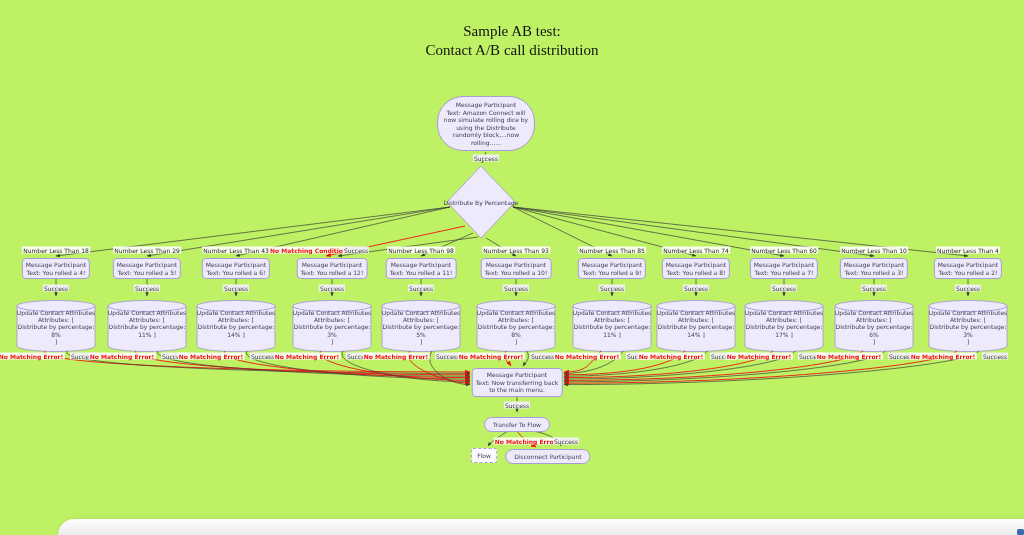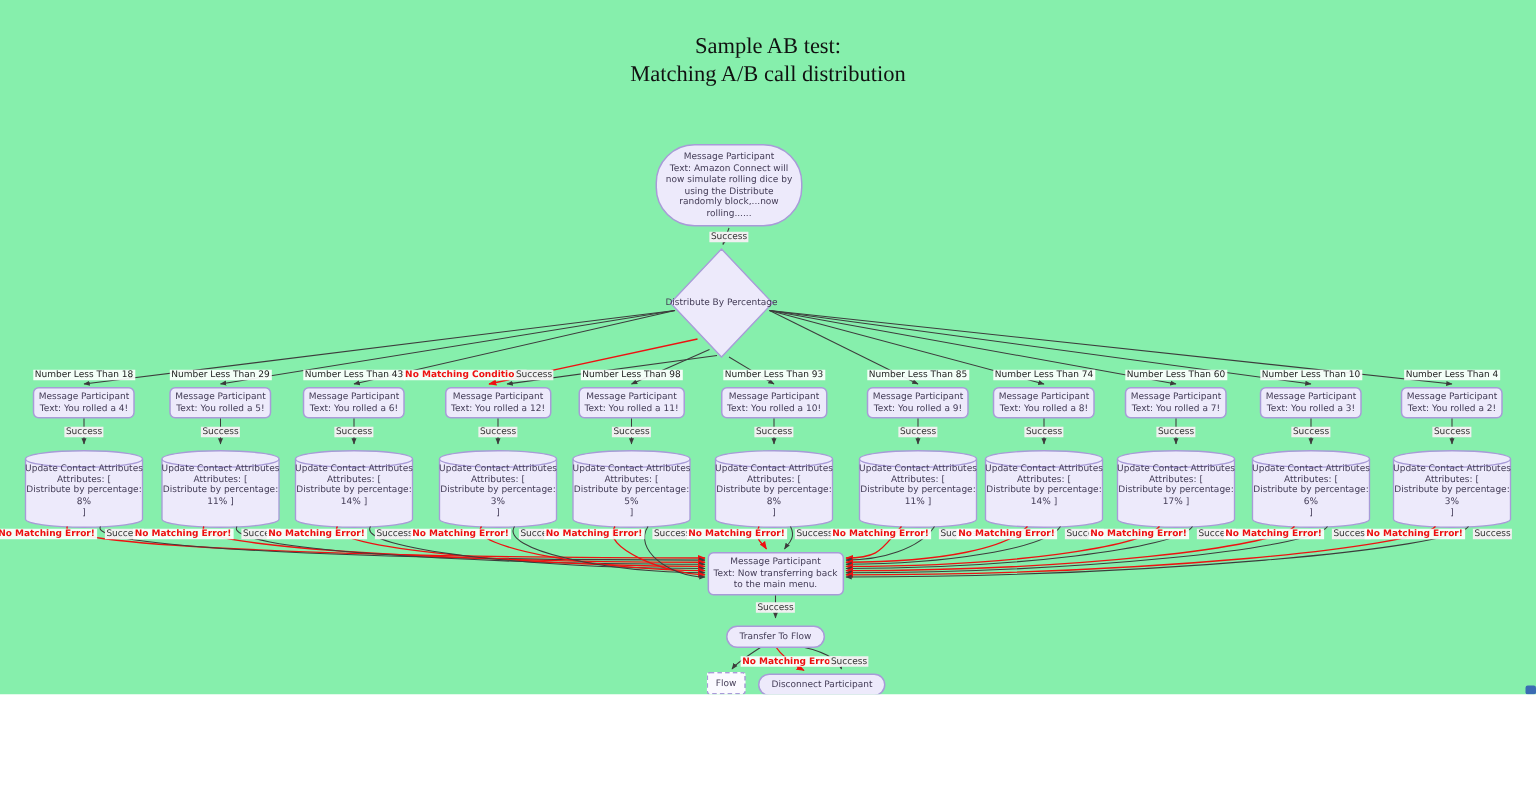--- a/index.html
+++ b/index.html
@@ -1,20 +1,20 @@
 <!DOCTYPE html>
 <html style="--node-fill: #edeafb; --node-border: #a89bd8; --edge: #3c3c3c; --error: #ee1111; --node-text: #433c56; --label-bg: #f0f0f0;"><head>
 <meta charset="utf-8">
 <style>
   :root{
     --node-fill:#edeafb; --node-border:#a89bd8; --edge:#3c3c3c; --error:#ee1111;
     --node-text:#433c56; --label-text:#1c1c1c; --label-bg:#f0f0f0;
   }
   html,body{margin:0;padding:0;background:#fff;}
-  #stage{position:relative;width:1024px;height:463px;background:#86efac;overflow:hidden;
+  #stage{position:relative;width:1024px;height:535px;background:#bef264;overflow:hidden;
          font-family:"DejaVu Sans",sans-serif;}
   #diagram-title{position:absolute;left:0;right:0;top:22px;text-align:center;
     font-family:"Liberation Serif",serif;font-size:15px;line-height:19px;color:#111;}
   #edges-svg{position:absolute;left:0;top:0;z-index:1;}
   #node-layer{position:absolute;left:0;top:0;width:100%;height:100%;z-index:2;}
   .e{stroke:var(--edge);stroke-width:0.7;fill:none;}
   .er{stroke:var(--error);stroke-width:0.9;fill:none;}
   .dshape,.cyl{fill:var(--node-fill);stroke:var(--node-border);stroke-width:0.9;}
   .nofill{fill:none;}
   .node{position:absolute;transform:translateX(-50%);background:var(--node-fill);
@@ -40,21 +40,21 @@
   #app-icon-fragment{position:absolute;right:0;bottom:0;width:7px;height:6px;
     background:#3a6cb3;border-radius:1.5px;z-index:4;}
 </style>
 </head>
 <body>
 
 <div id="stage">
 
   <div id="diagram-title">
     <div>Sample AB test:</div>
-    <div>Matching A/B call distribution</div>
+    <div>Contact A/B call distribution</div>
   </div>
 
   <svg id="edges-svg" width="1024" height="535">
     <defs>
       <marker id="ah" markerWidth="7" markerHeight="7" refX="5.5" refY="3" orient="auto">
         <path d="M0,0.6 L6,3 L0,5.4 z" fill="#3c3c3c"></path>
       </marker>
       <marker id="ahr" markerWidth="7" markerHeight="7" refX="5.5" refY="3" orient="auto">
         <path d="M0,0.6 L6,3 L0,5.4 z" fill="#ee1111"></path>
       </marker>

